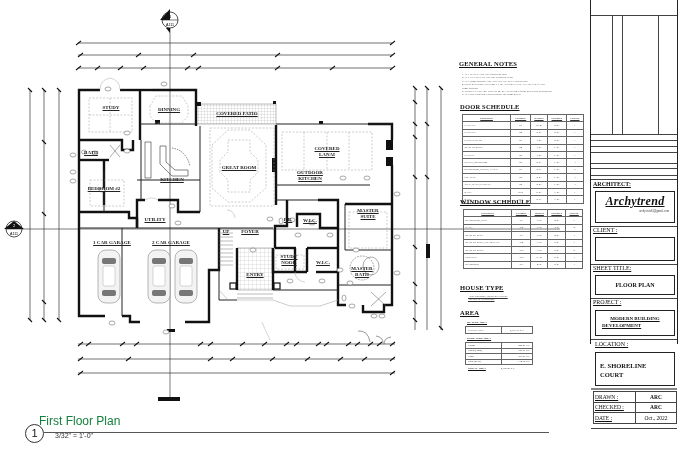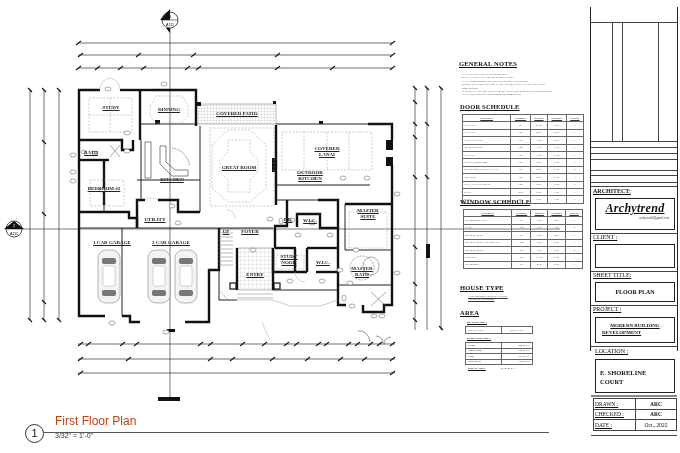--- a/index.html
+++ b/index.html
@@ -14,36 +14,36 @@
   .notes-list { position: absolute; font-size: 2.6px; line-height: 3.4px; color: #333; }
   table.sched { position: absolute; border-collapse: collapse; font-size: 2.6px; color: #333; }
   table.sched td, table.sched th { border: 0.5px solid #666; padding: 0 1.5px; height: 7.4px; text-align: center; font-weight: normal; }
   table.sched th { font-weight: bold; text-decoration: underline; }
   table.sched td:first-child { text-align: left; }
   .area-sub { position: absolute; font-size: 2.8px; font-weight: bold; text-decoration: underline; }
   table.area { position: absolute; border-collapse: collapse; font-size: 2.6px; color: #333; }
   table.area td { border: 0.5px solid #666; padding: 0 2px; height: 7px; }
 
   
-  .tb { position: absolute; left: 590px; top: 7px; width: 88px; height: 344px; border-left: 1.5px solid #222; border-right: 1.5px solid #222; }
+  .tb { position: absolute; left: 590px; top: 0; width: 88px; height: 344px; border-left: 1.5px solid #222; border-right: 1.5px solid #222; }
   .tb-line { position: absolute; left: 0; width: 100%; border-top: 0.8px solid #444; }
   .tb-vline { position: absolute; top: 15px; height: 120px; border-left: 0.8px solid #444; }
   .tb-label { position: absolute; left: 2px; font-size: 6px; font-weight: bold; text-decoration: underline; font-family: "Liberation Serif", serif; }
   .tb-label.light { font-weight: normal; }
   .tb-box { position: absolute; left: 4px; width: 80px; border: 1.2px solid #222; }
   .tb-value { position: absolute; left: 0; width: 100%; font-size: 6px; font-weight: bold; text-align: center; }
   .logo { font-family: "Liberation Serif", serif; font-size: 12px; font-weight: bold; font-style: italic; text-decoration: underline; text-align: center; margin-top: 2px; letter-spacing: 0.3px; }
   .email { font-size: 3px; text-align: right; padding-right: 5px; color: #444; }
   table.sig { position: absolute; left: 2px; top: 391px; width: 84px; border-collapse: collapse; font-size: 5.5px; }
   table.sig td { border: 0.8px solid #444; height: 10.5px; padding: 0 1px; }
   table.sig td.l { width: 42px; text-decoration: underline; }
   table.sig td.v { text-align: center; font-weight: bold; }
   table.sig td.v.n { font-weight: normal; }
 
-  .plan-title { position: absolute; left: 55px; top: 414px; font-family: "Liberation Sans", sans-serif; font-size: 12px; color: #c2410c; }
+  .plan-title { position: absolute; left: 39px; top: 414px; font-family: "Liberation Sans", sans-serif; font-size: 12px; color: #15803d; }
   .plan-scale { position: absolute; left: 55px; top: 432px; font-family: "Liberation Sans", sans-serif; font-size: 7px; color: #333; }
   .plan-num { position: absolute; left: 25px; top: 424px; width: 19px; height: 19px; border: 1px solid #333; border-radius: 50%; font-family: "Liberation Sans", sans-serif; font-size: 11px; text-align: center; line-height: 17px; }
 </style>
 </head>
 <body>
 
 <svg class="plan" width="590" height="453" viewBox="0 0 590 453">
   <defs>
     <pattern id="grid" width="3" height="3" patternUnits="userSpaceOnUse">
       <path d="M3 0 L0 0 0 3" fill="none" stroke="#999" stroke-width="0.4"></path>

